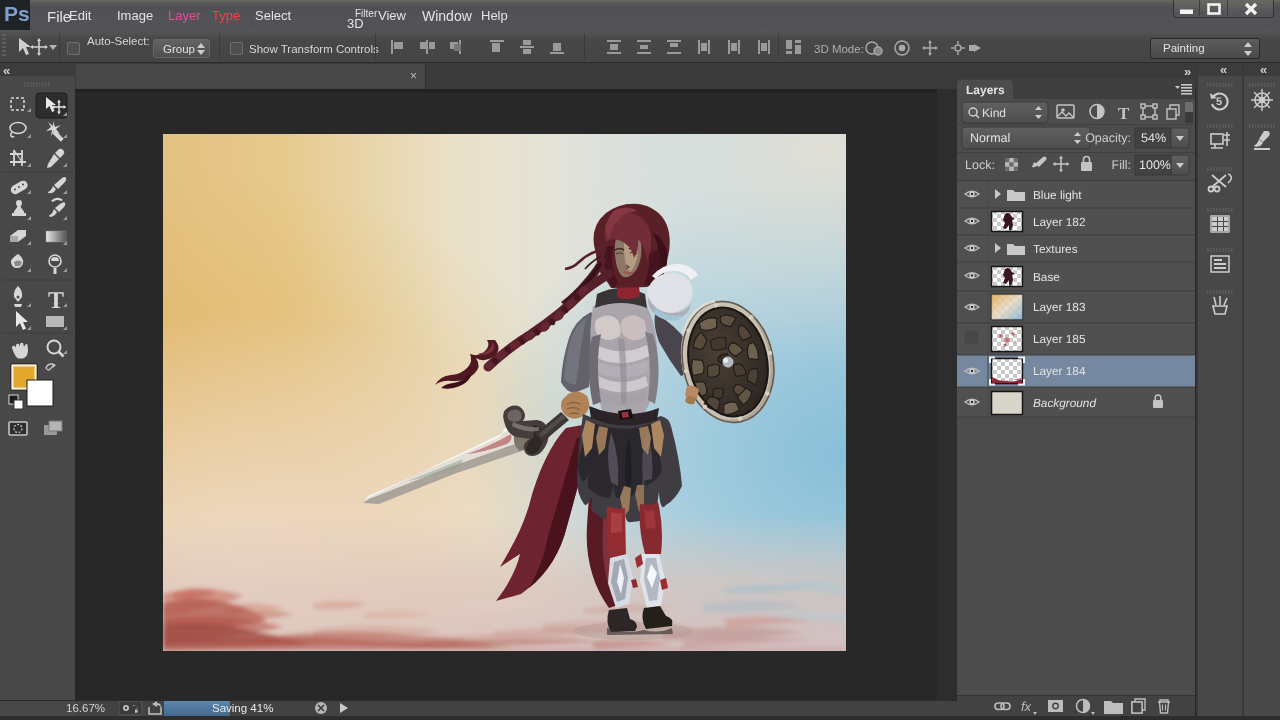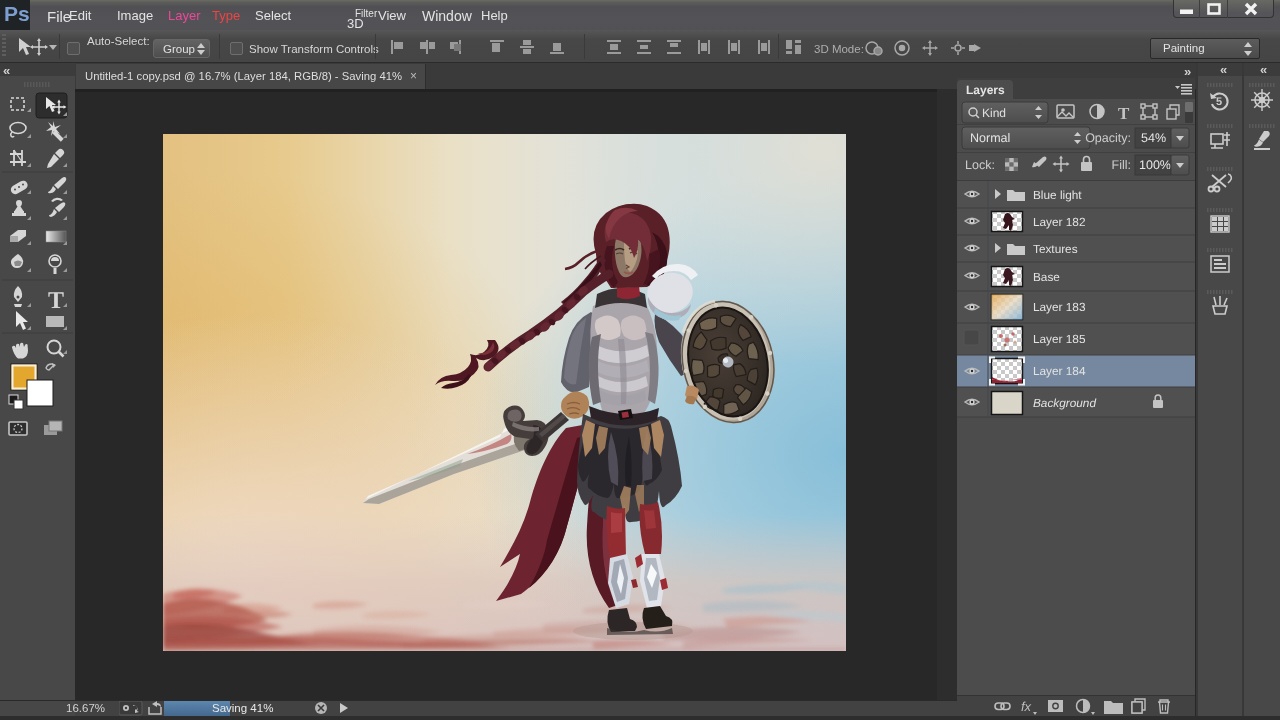--- a/index.html
+++ b/index.html
@@ -292,21 +292,20 @@
     <rect x="49" y="345" width="13" height="10" fill="#b5b5b5" stroke="#777" stroke-width="1"></rect>
   </svg>
 
   
   <div class="abs" id="canvasarea" style="left:75px;top:89px;width:862px;height:611px;background:#282828;"></div>
   <div class="abs" style="left:75px;top:89px;width:862px;height:3px;background:#212121;"></div>
   <div class="abs" style="left:937px;top:89px;width:20px;height:611px;background:#2d2d2d;"></div>
 
   
   <div class="abs" style="left:76px;top:64px;width:350px;height:25px;background:#474747;border-right:1px solid #2e2e2e;"></div>
-  <div class="abs txt" style="left:85px;top:70px;font-size:11.3px;color:#dedede;">Untitled-1 copy.psd @ 16.7% (Layer 184, RGB/8) - Saving 41%</div>
   <div class="abs" style="left:410px;top:69px;color:#bbb;font-size:12px;">×</div>
 
   
   <svg class="abs" style="left:163px;top:134px;" width="683" height="517" viewBox="0 0 683 517">
     <defs>
       <linearGradient id="bgh" x1="0" y1="0" x2="1" y2="0">
         <stop offset="0" stop-color="#e3c181"></stop>
         <stop offset="0.18" stop-color="#e7ca8d"></stop>
         <stop offset="0.42" stop-color="#eae0c6"></stop>
         <stop offset="0.58" stop-color="#e3e2d8"></stop>

